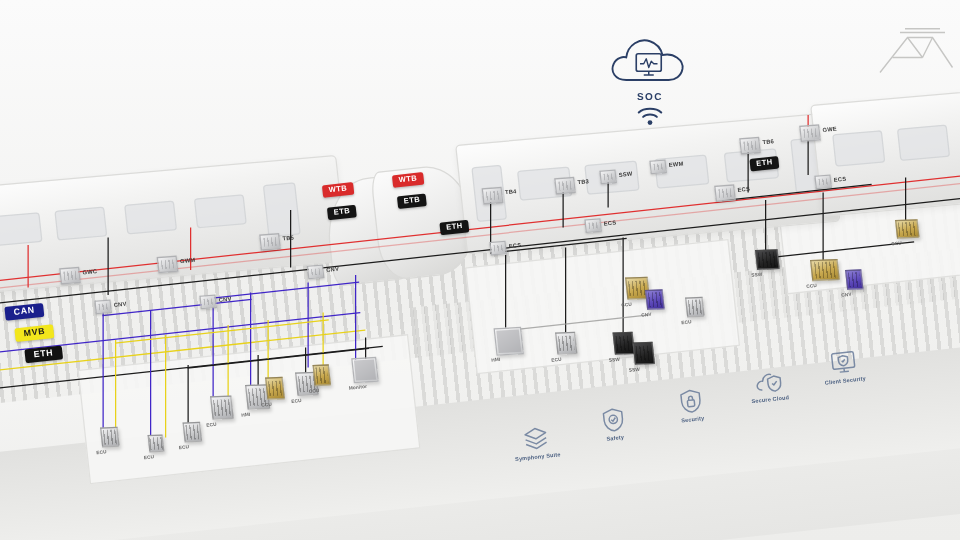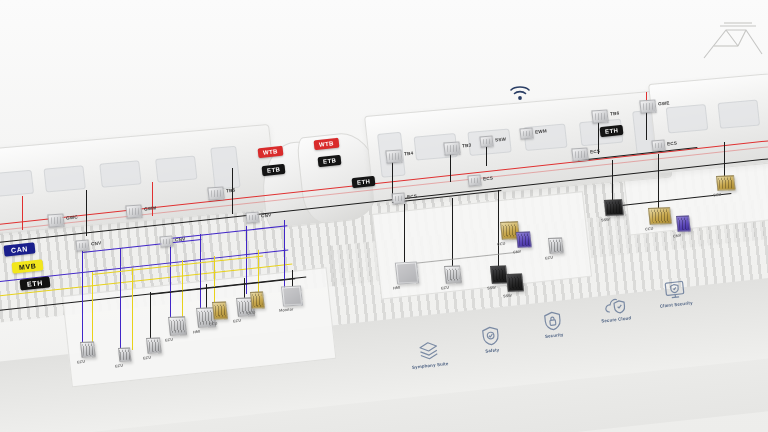--- a/index.html
+++ b/index.html
@@ -264,20 +264,29 @@
 
   <div class="line v black" style="left:598px; top:118px; height:36px;"></div>
   <div class="line v red" style="left:646px; top:92px;  height:18px;"></div>
   <div class="line v black" style="left:646px; top:110px; height:30px;"></div>
   <div class="line h black" style="left:578px; top:160px; width:120px; transform:rotate(-6.2deg);"></div>
   <div class="line v black" style="left:612px; top:160px; height:44px;"></div>
   <div class="line v black" style="left:658px; top:154px; height:56px;"></div>
   <div class="line v black" style="left:724px; top:142px; height:36px;"></div>
   <div class="line h black" style="left:612px; top:206px; width:120px; transform:rotate(-6.2deg);"></div>
 
+  <div id="soc">
+    <svg width="70" height="48" viewBox="0 0 70 48" style="margin:0 auto;display:block;">
+      <path d="M16 40 C7 40 3 33 6 27 C8 22 14 21 16 22 C17 12 27 6 35 9 C41 11 44 16 45 20 C54 18 62 24 61 31 C60 37 55 40 50 40 Z" fill="none" stroke="#2b3f66" stroke-width="1.5" stroke-linejoin="round"></path>
+      <rect x="24" y="19" width="20" height="14" rx="1.5" fill="none" stroke="#2b3f66" stroke-width="1.3"></rect>
+      <path d="M27 27 L30 27 L32 23 L34 30 L36 25 L38 27 L41 27" fill="none" stroke="#2b3f66" stroke-width="1.1" stroke-linejoin="round"></path>
+      <path d="M34 33 L34 36 M30 36 L38 36" stroke="#2b3f66" stroke-width="1.2" fill="none"></path>
+    </svg>
+    <div class="soclabel">SOC</div>
+  </div>
 
   <div id="wifi">
     <svg width="22" height="18" viewBox="0 0 22 18">
       <path d="M2 6 C6 2 16 2 20 6" fill="none" stroke="#2b3f66" stroke-width="1.6" stroke-linecap="round"></path>
       <path d="M5.5 9.5 C8 7 14 7 16.5 9.5" fill="none" stroke="#2b3f66" stroke-width="1.6" stroke-linecap="round"></path>
       <circle cx="11" cy="14" r="1.9" fill="#2b3f66"></circle>
     </svg>
   </div>
 
   <div id="bus-chips">

